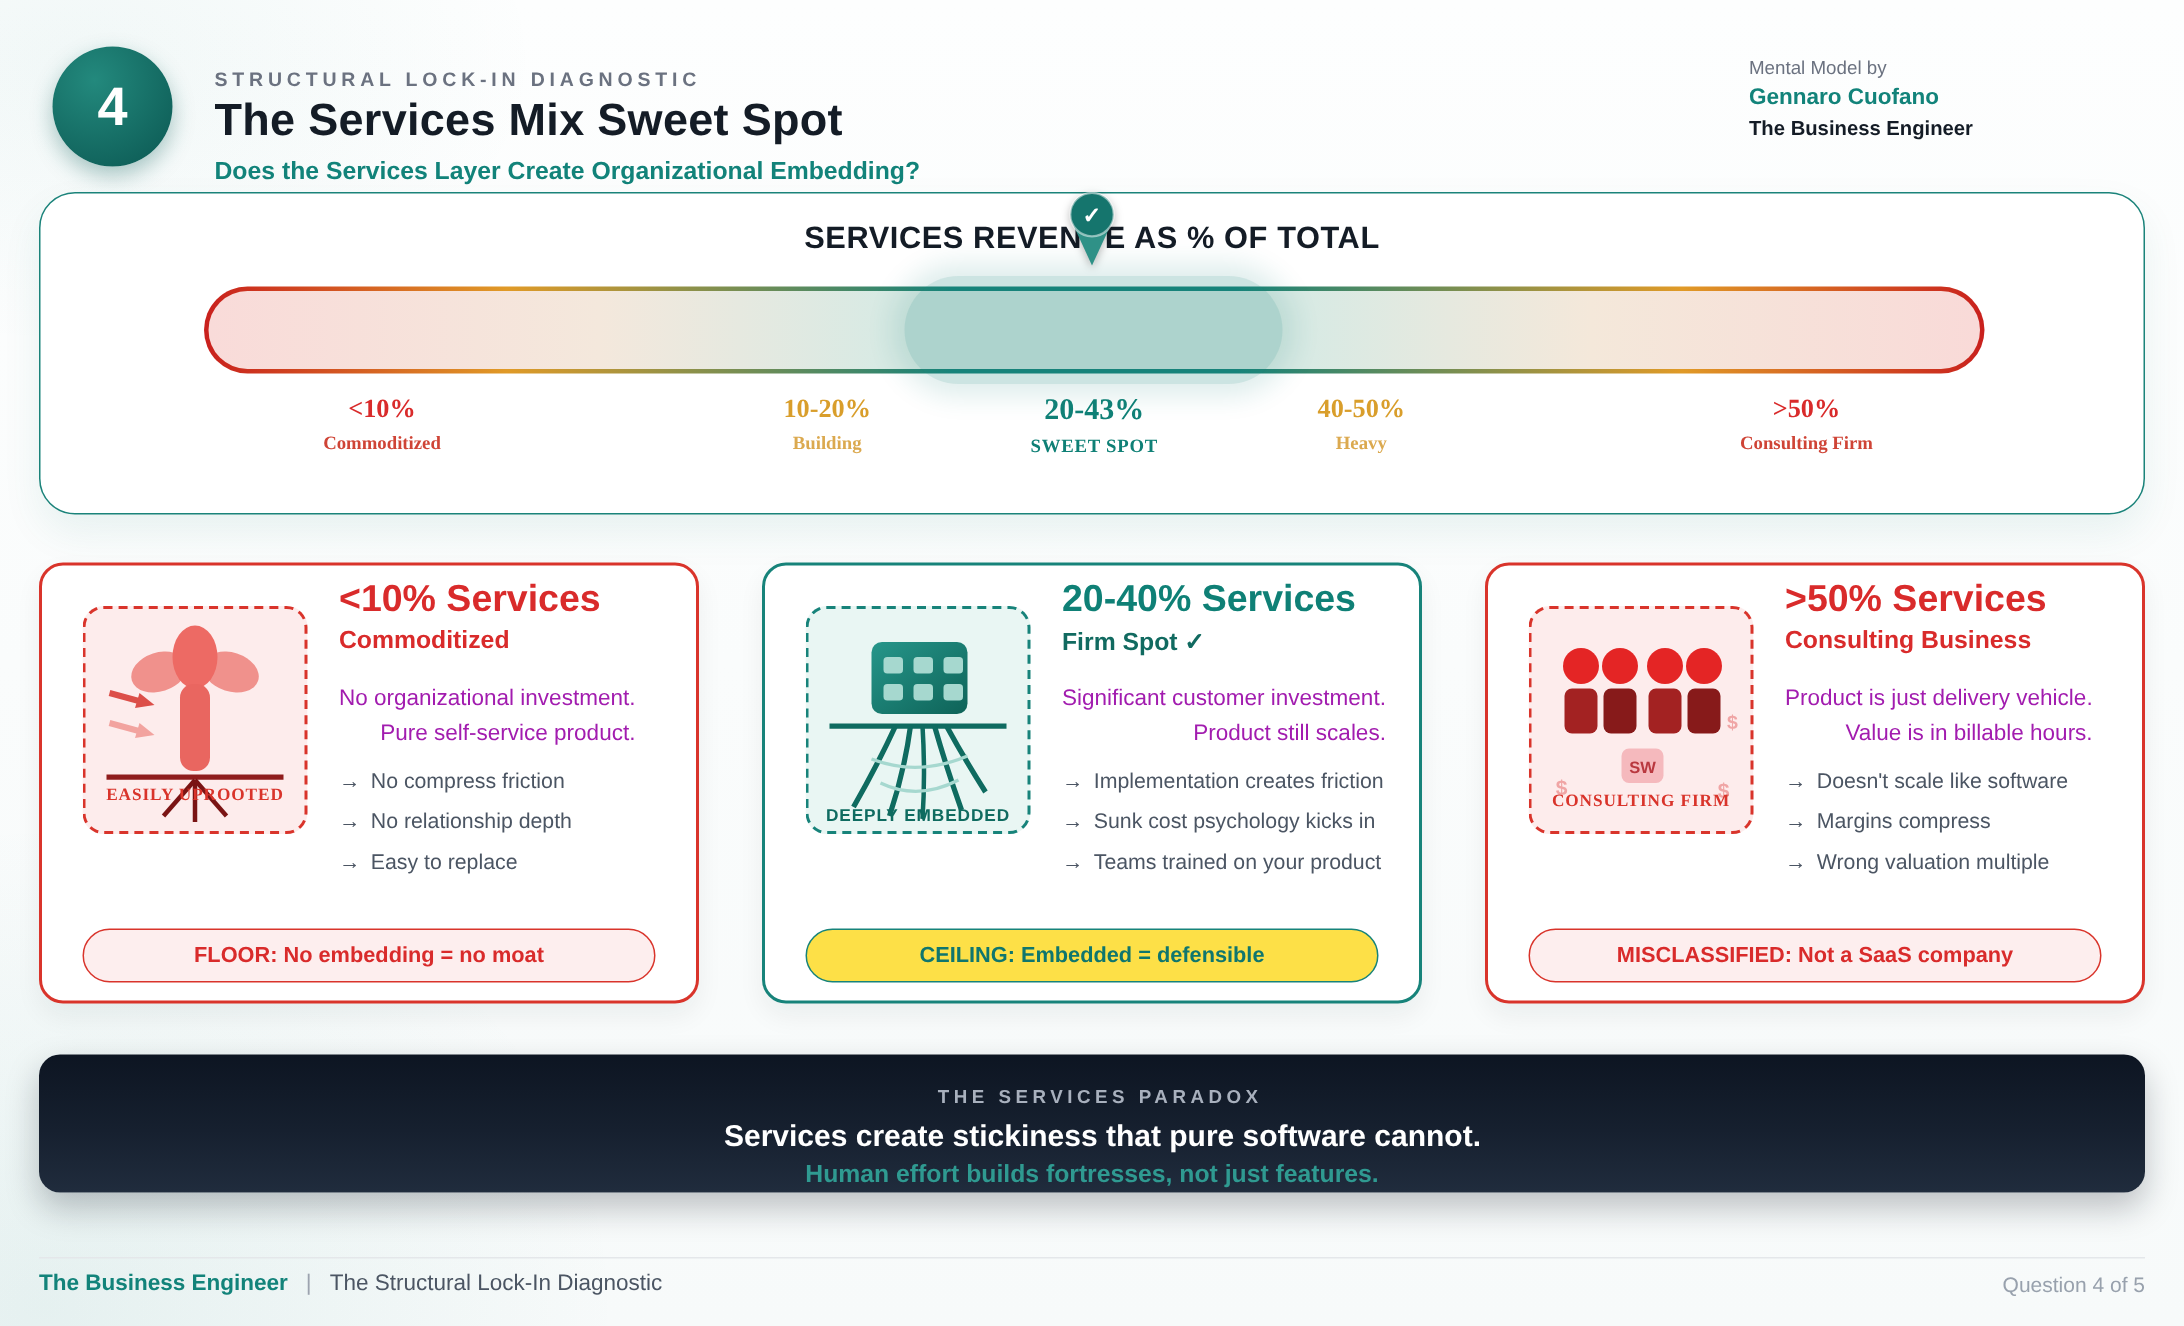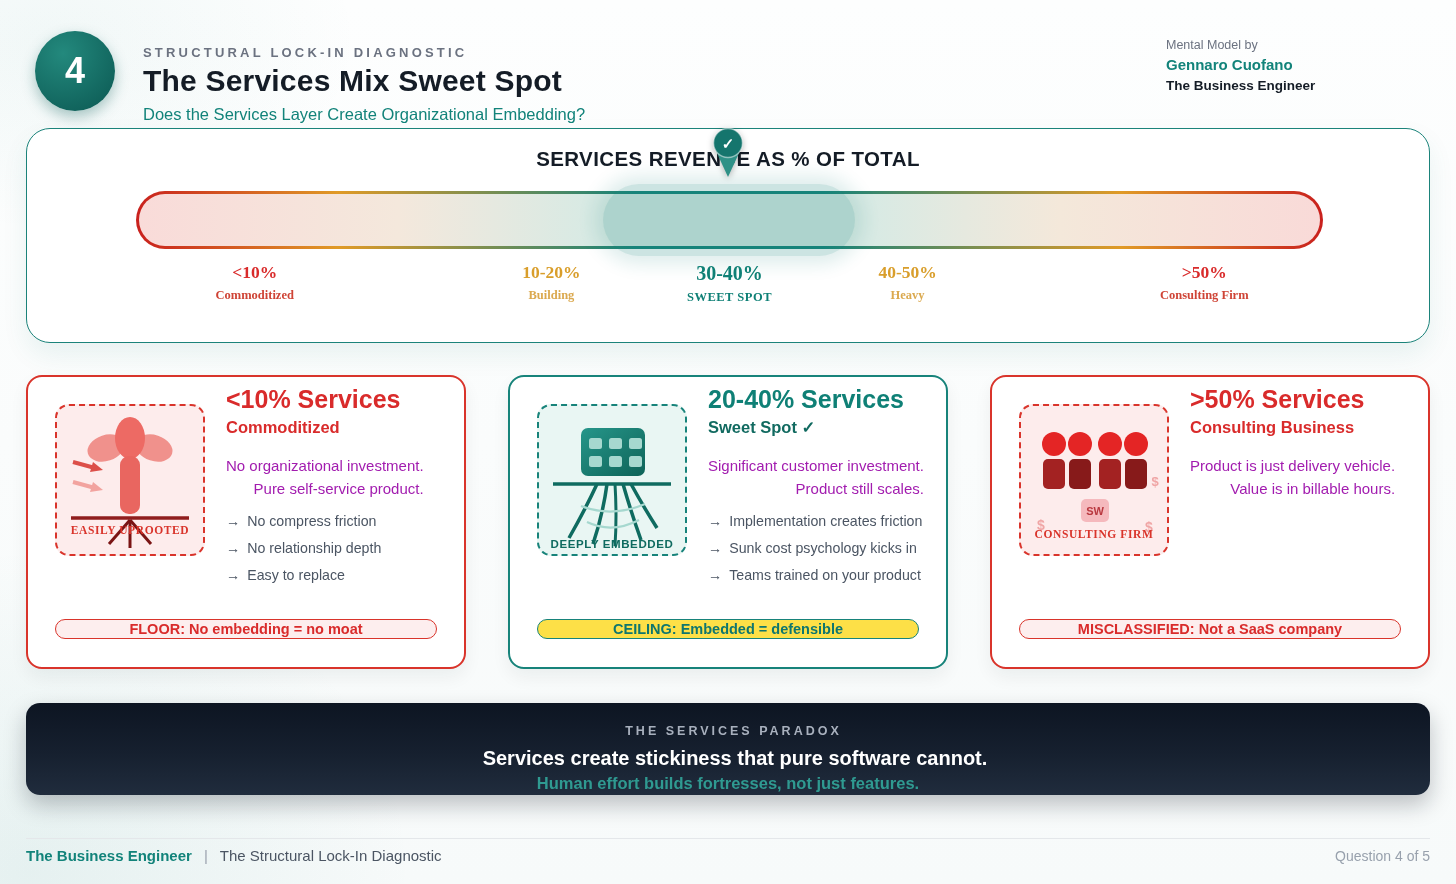--- a/index.html
+++ b/index.html
@@ -19,21 +19,21 @@
   .badge{
     position:absolute; left:35px; top:31px; width:80px; height:80px; border-radius:50%;
     background:radial-gradient(circle at 35% 28%, #23897d, #10625b 78%);
     box-shadow:0 6px 14px rgba(16,98,91,.35);
     display:flex; align-items:center; justify-content:center;
     color:#fff; font-size:36px; font-weight:800;
   }
   .hdr{ position:absolute; left:143px; top:45px; }
   .hdr .eyebrow{ font-size:13px; font-weight:600; letter-spacing:3.2px; color:#6b7280; }
   .hdr .title{ margin-top:4px; font-size:30px; font-weight:800; color:#141c26; letter-spacing:.2px; }
-  .hdr .subtitle{ margin-top:7px; font-size:16.5px; font-weight:400; color:#12837a; }
+  .hdr .subtitle{ margin-top:7px; font-size:16.5px; font-weight:700; color:#12837a; }
   .credit{ position:absolute; left:1166px; top:36px; line-height:1.45; }
   .credit .prefix{ font-size:12.5px; color:#6b7280; }
   .credit .author{ font-size:15px; font-weight:800; color:#12837a; }
   .credit .org{ font-size:13.5px; font-weight:700; color:#141c26; }
 
   
   .gauge{
     position:absolute; left:26px; top:128px; width:1404px; height:215px;
     background:#fff; border:1.5px solid #1b837a; border-radius:24px;
     box-shadow:0 12px 26px rgba(15,110,102,.08);
@@ -89,21 +89,21 @@
   }
   .icon-label.red{ color:#d9342b;font-family:Liberation Serif, serif; } .icon-label.teal{ color:#0f6b60; }
   .card-title{ position:absolute; left:198px; top:8px; font-size:25px; font-weight:800; }
   .card-sub{ position:absolute; left:198px; top:41px; font-size:16.5px; font-weight:700; }
   .red-text{ color:#d92b2b; } .teal-text{ color:#0f8076; } .teal-dark-text{ color:#116a60; }
   .card-body{ position:absolute; left:198px; top:77px; font-size:15px; line-height:23px; color:#a21caf;text-align:right; }
   .bullets{ position:absolute; left:198px; top:131px; list-style:none; }
   .bullets li{ font-size:14.2px; line-height:27px; color:#4b5563; }
   .bullets .arr{ margin-right:7px; color:#4b5563; }
   .banner{
-    position:absolute; left:27px; right:27px; top:242px; height:20px; border-radius:18px;
+    position:absolute; left:27px; right:27px; top:242px; height:36px; border-radius:18px;
     display:flex; align-items:center; justify-content:center;
     font-size:14.5px; font-weight:800;
   }
   .banner.red{ background:#fdeeee; border:1.5px solid #d9342b; color:#d92b2b; }
   .banner.teal{ background:#fde047; border:1.5px solid #17837a; color:#0f766e; }
 
   
   .paradox{
     position:absolute; left:26px; top:703px; width:1404px; height:92px; border-radius:14px;
     background:linear-gradient(180deg,#0d1522 0%, #16202f 55%, #202c3d 100%);
@@ -152,21 +152,21 @@
     <div class="zones">
       <div class="zone tone-red" style="left:10%">
         <div class="range">&lt;10%</div>
         <div class="sub">Commoditized</div>
       </div>
       <div class="zone tone-amber" style="left:35%">
         <div class="range">10-20%</div>
         <div class="sub">Building</div>
       </div>
       <div class="zone center tone-teal" style="left:50%">
-        <div class="range">30-40%</div>
+        <div class="range">20-43%</div>
         <div class="sub">SWEET SPOT</div>
       </div>
       <div class="zone tone-amber" style="left:65%">
         <div class="range">40-50%</div>
         <div class="sub">Heavy</div>
       </div>
       <div class="zone tone-red" style="left:90%">
         <div class="range">&gt;50%</div>
         <div class="sub">Consulting Firm</div>
       </div>
@@ -230,21 +230,21 @@
         <path d="M68 78 Q64 108 54 138" stroke="#0f6b60" stroke-width="3.5" fill="none"></path>
         <path d="M76 78 Q78 110 76 140" stroke="#0f6b60" stroke-width="3" fill="none"></path>
         <path d="M84 78 Q92 106 102 134" stroke="#0f6b60" stroke-width="3.5" fill="none"></path>
         <path d="M92 78 Q104 100 118 122" stroke="#0f6b60" stroke-width="3.5" fill="none"></path>
         <path d="M42 100 Q73 112 106 98" stroke="#a6d8cf" stroke-width="2.2" fill="none"></path>
         <path d="M48 116 Q73 128 100 114" stroke="#a6d8cf" stroke-width="2.2" fill="none"></path>
       </svg>
       <div class="icon-label teal" style="bottom:4px">DEEPLY EMBEDDED</div>
     </div>
     <div class="card-title teal-text">20-40% Services</div>
-    <div class="card-sub teal-dark-text">Sweet Spot ✓</div>
+    <div class="card-sub teal-dark-text">Firm Spot ✓</div>
     <div class="card-body">
       <div>Significant customer investment.</div>
       <div>Product still scales.</div>
     </div>
     <ul class="bullets">
       <li><span class="arr">→</span><span>Implementation creates friction</span></li>
       <li><span class="arr">→</span><span>Sunk cost psychology kicks in</span></li>
       <li><span class="arr">→</span><span>Teams trained on your product</span></li>
     </ul>
     <div class="banner teal">CEILING: Embedded = defensible</div>
@@ -268,20 +268,25 @@
         <text x="128" y="126" text-anchor="middle" font-size="14" font-weight="bold" fill="#f0a5a5">$</text>
       </svg>
       <div class="icon-label red" style="bottom:14px">CONSULTING FIRM</div>
     </div>
     <div class="card-title red-text">&gt;50% Services</div>
     <div class="card-sub red-text">Consulting Business</div>
     <div class="card-body">
       <div>Product is just delivery vehicle.</div>
       <div>Value is in billable hours.</div>
     </div>
+    <ul class="bullets">
+      <li><span class="arr">→</span><span>Doesn't scale like software</span></li>
+      <li><span class="arr">→</span><span>Margins compress</span></li>
+      <li><span class="arr">→</span><span>Wrong valuation multiple</span></li>
+    </ul>
     <div class="banner red">MISCLASSIFIED: Not a SaaS company</div>
   </div>
 
   <div class="paradox">
     <div class="eyebrow">THE SERVICES PARADOX</div>
     <div class="line1">Services create stickiness that pure software cannot.</div>
     <div class="line2">Human effort builds fortresses, not just features.</div>
   </div>
 
   <div class="footer-divider"></div>

